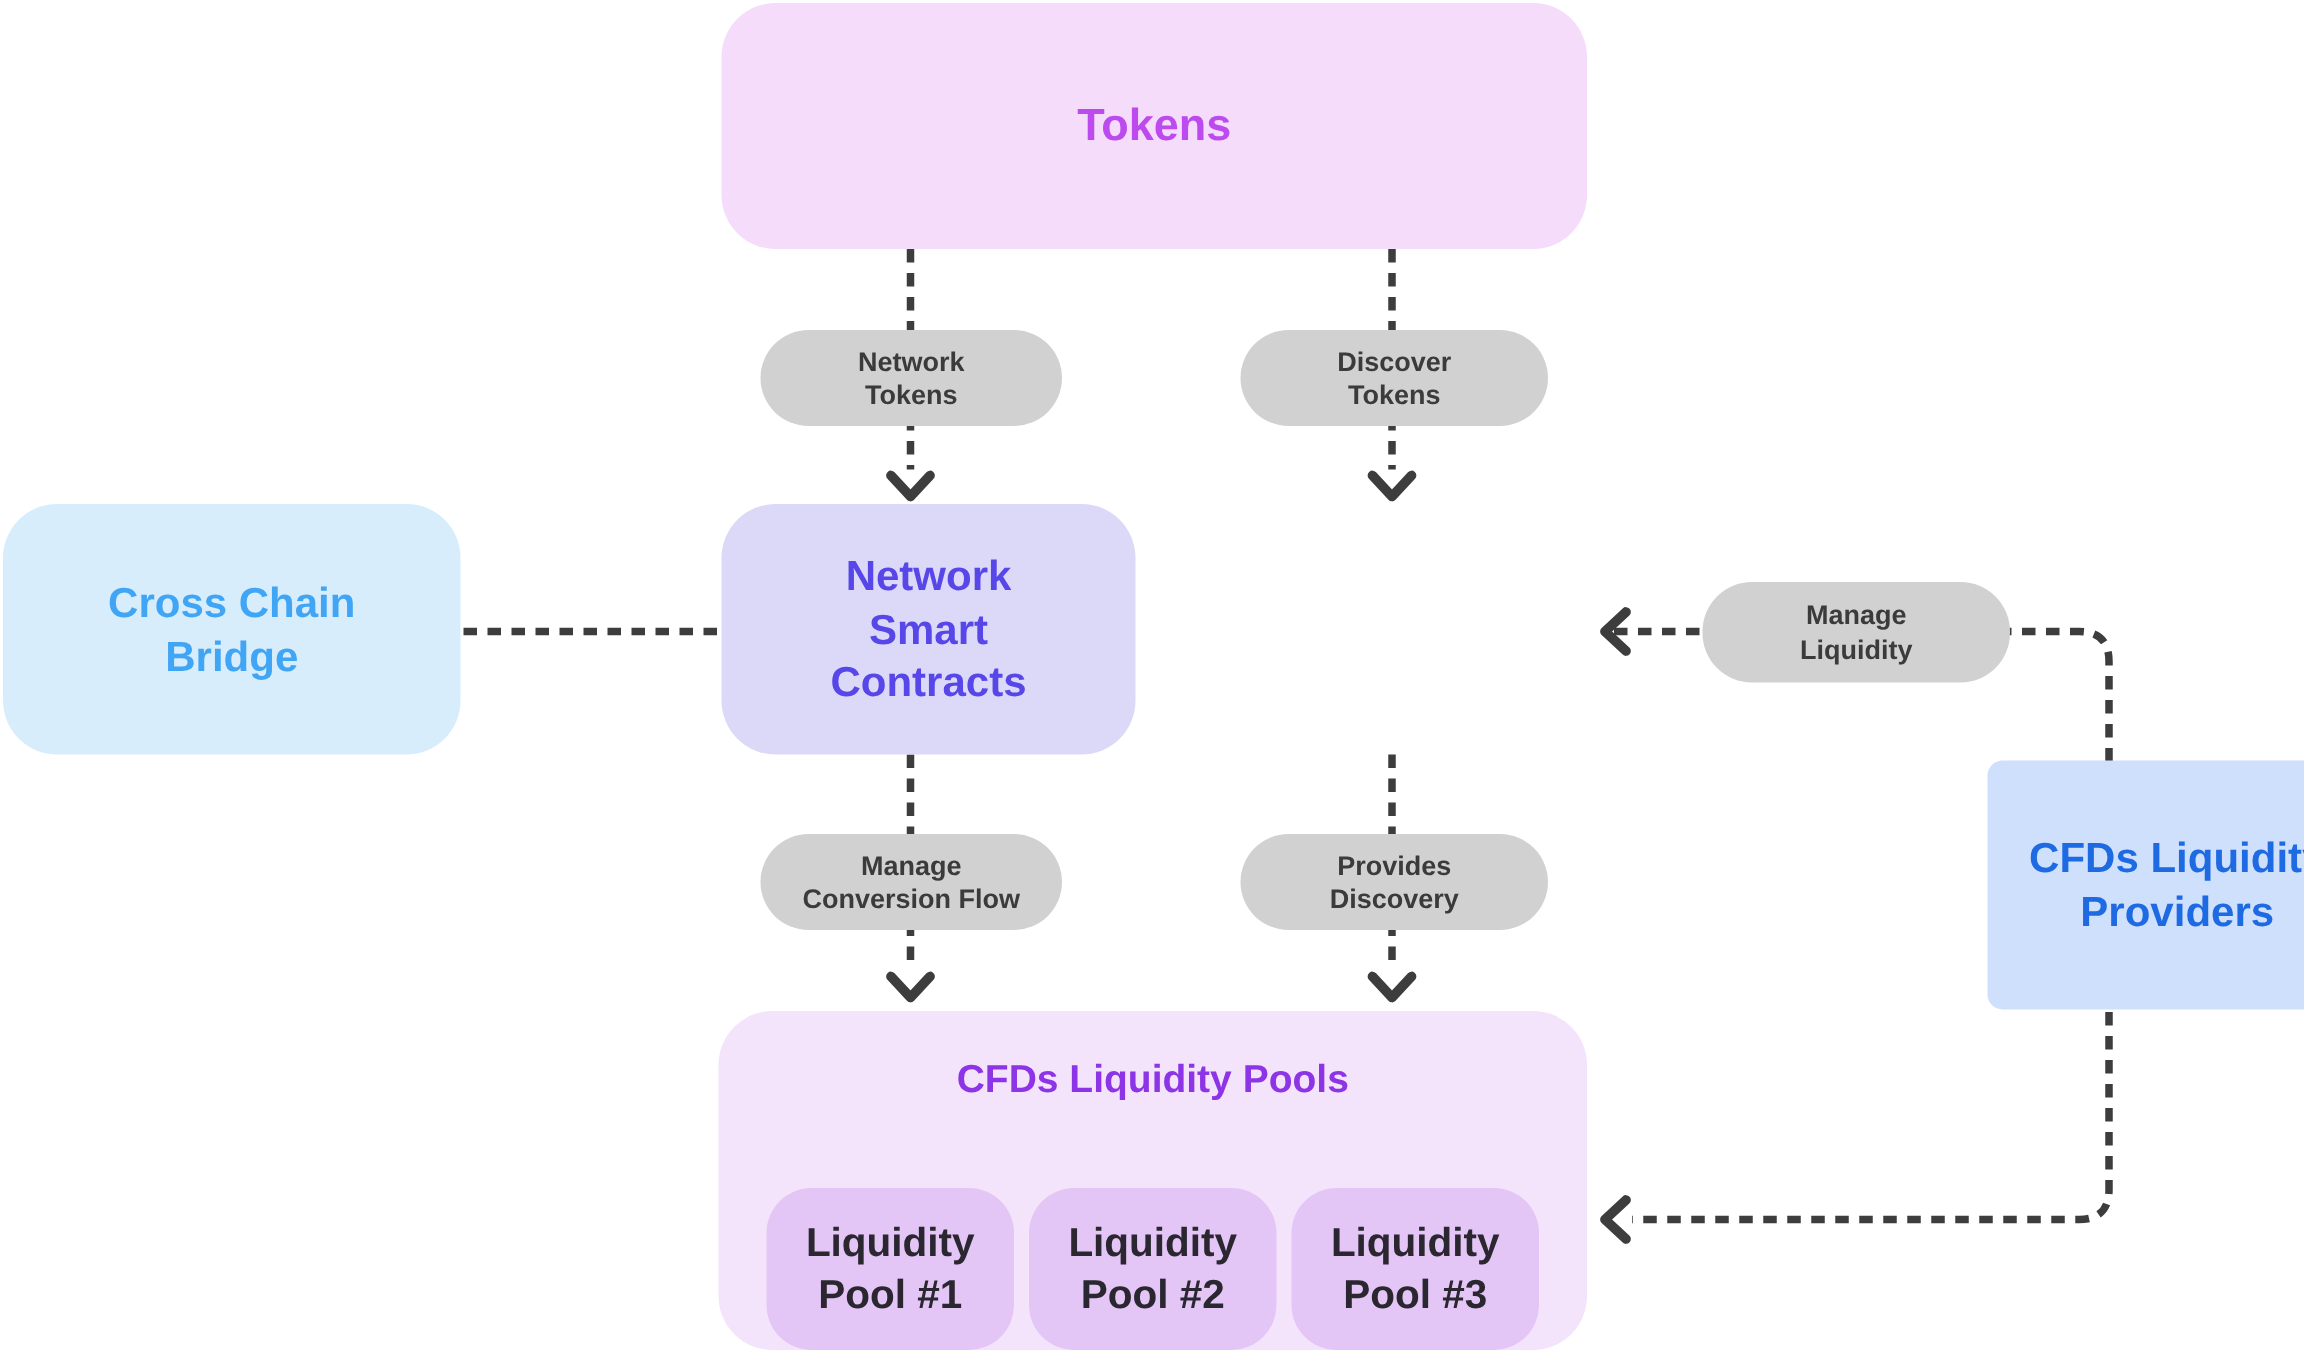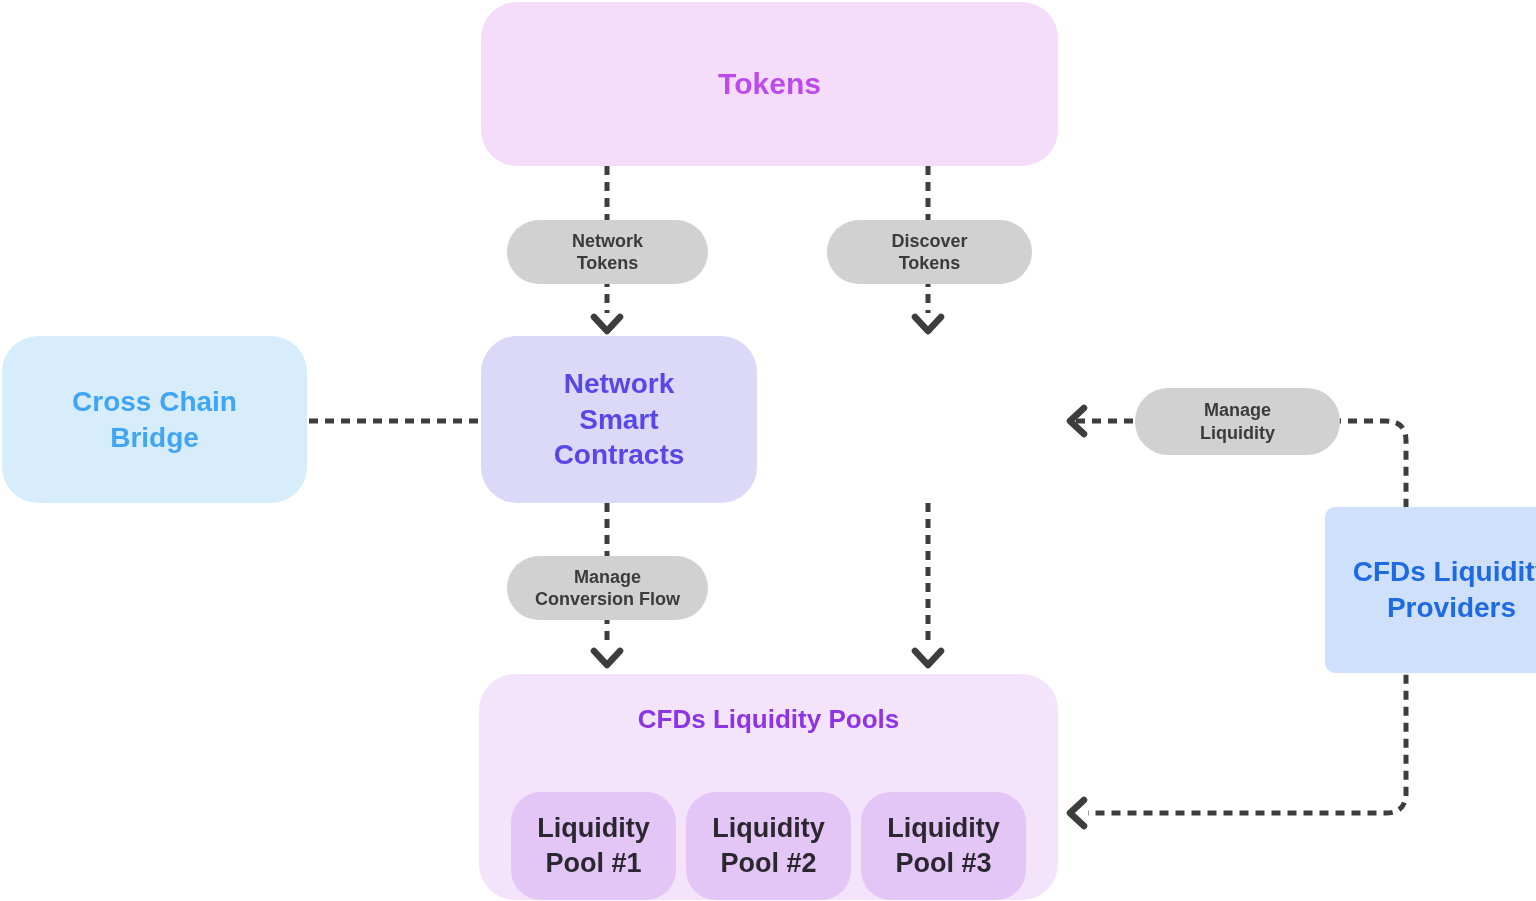--- a/index.html
+++ b/index.html
@@ -164,20 +164,24 @@
   <div class="node providers">
     <span class="label">CFDs Liquidity
 Providers</span>
   </div>
 
   <div class="node pill pill-conv-flow">
     <span class="label">Manage
 Conversion Flow</span>
   </div>
 
+  <div class="node pill pill-discovery">
+    <span class="label">Provides
+Discovery</span>
+  </div>
 
   <div class="node pools">
     <div class="pools-title">CFDs Liquidity Pools</div>
     <div class="pools-row">
       <div class="pool-item">
         <span class="label">Liquidity
 Pool #1</span>
       </div>
       <div class="pool-item">
         <span class="label">Liquidity

